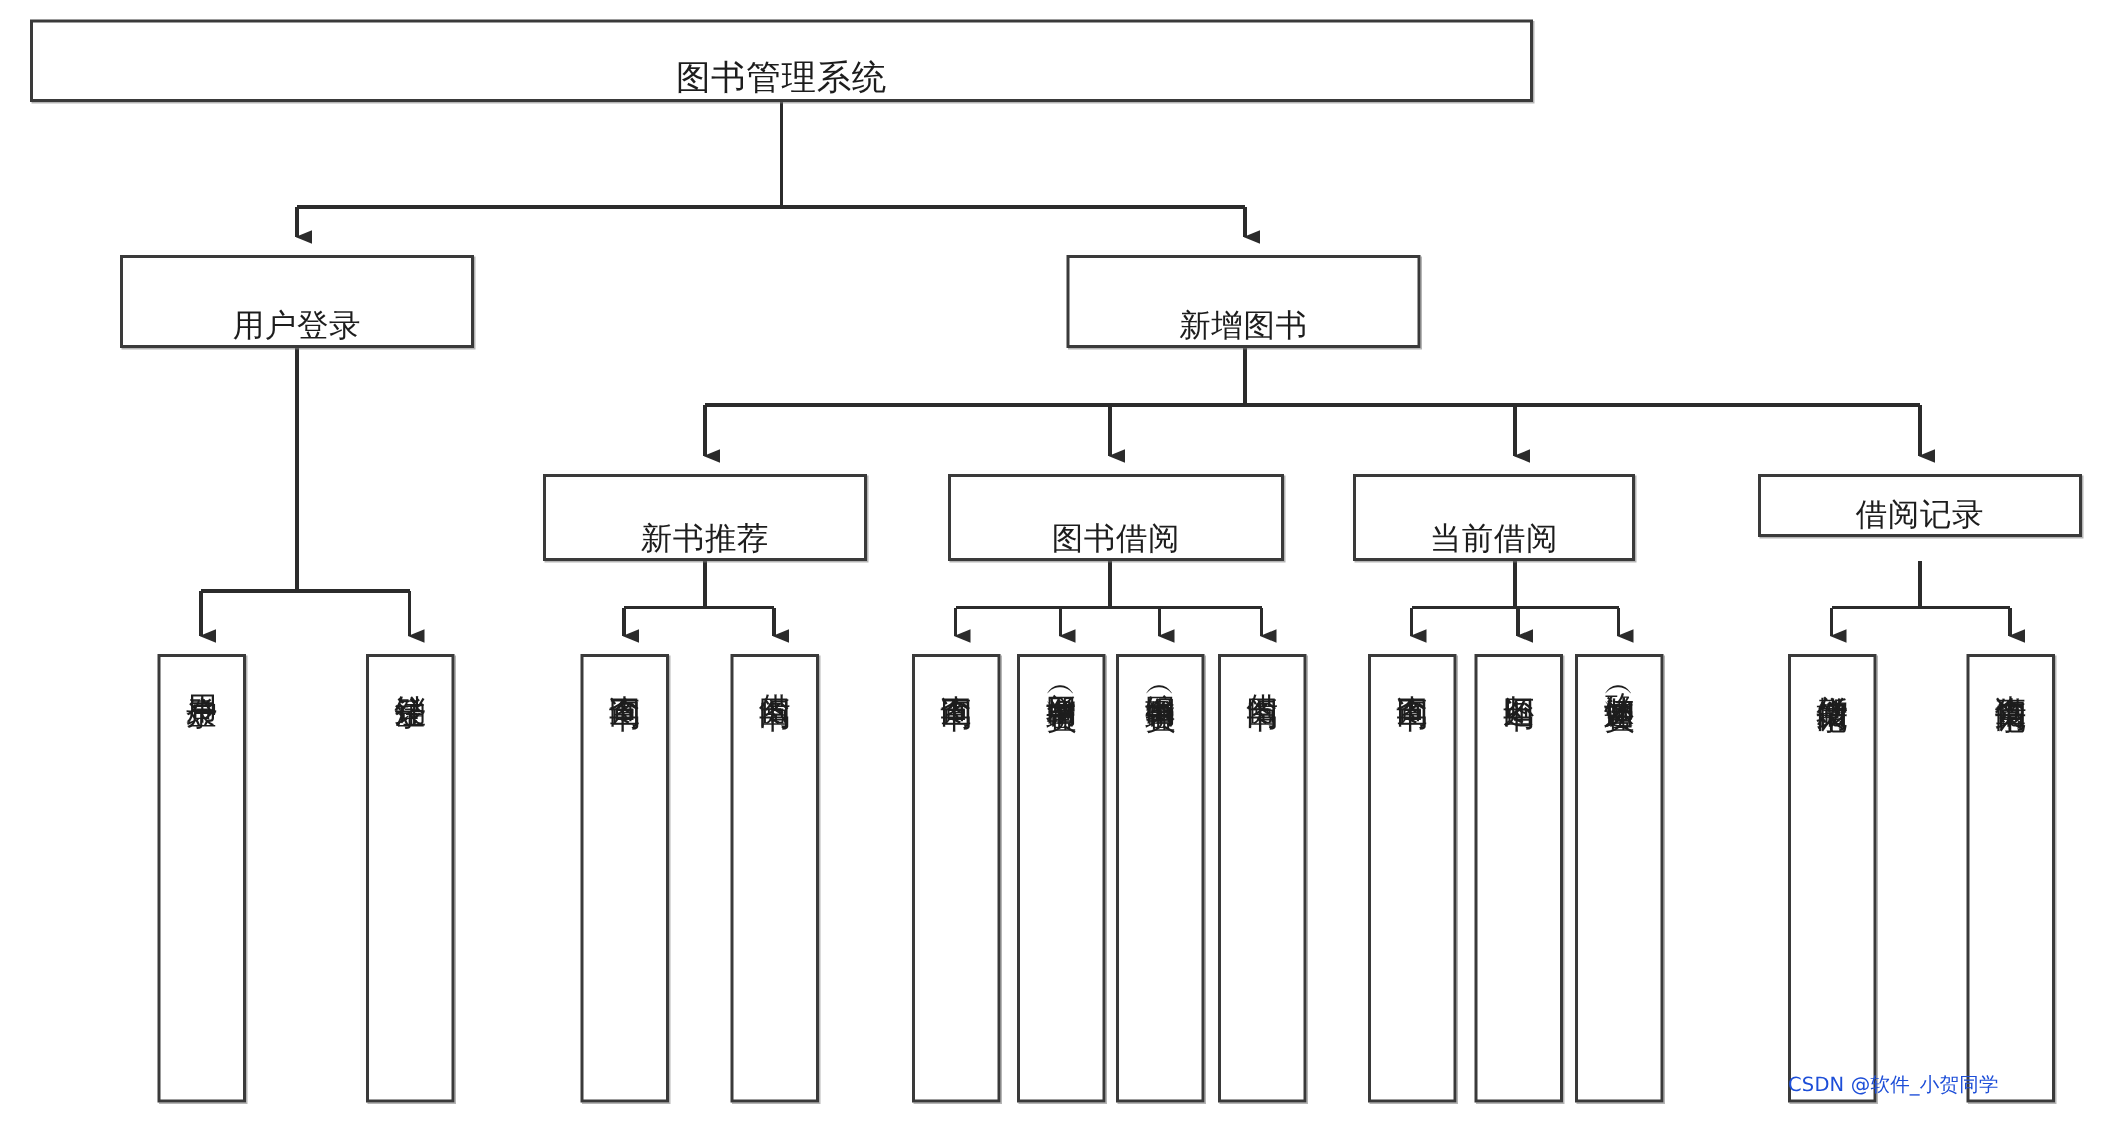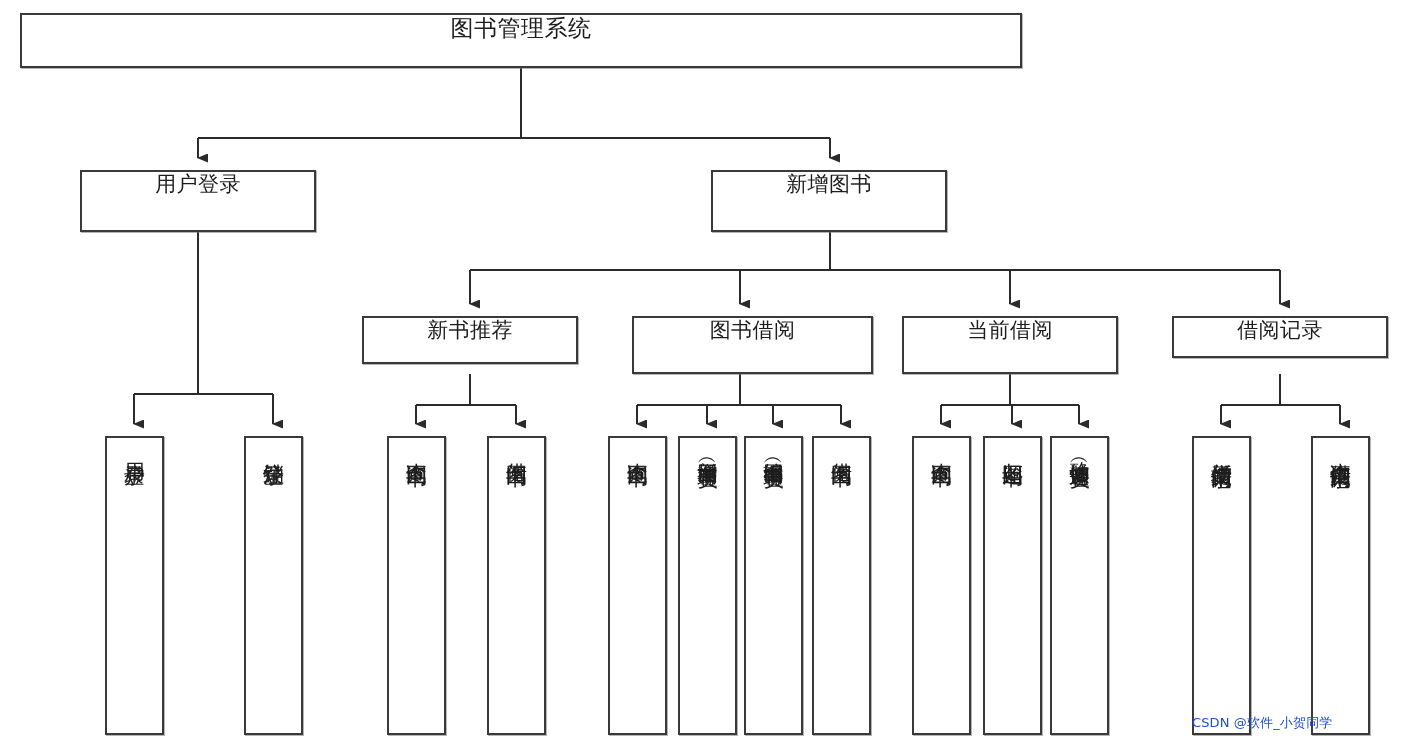--- a/index.html
+++ b/index.html
@@ -25,21 +25,21 @@
     width: 1405px;
     height: 747px;
   }
   .node {
     position: absolute;
     box-sizing: border-box;
     background: #ffffff;
     border: 2px solid #3a3a3a;
     box-shadow: 1px 1px 0 rgba(120,120,120,0.55);
     display: flex;
-    align-items: flex-start;
+    align-items: flex-end;
     justify-content: center;
     z-index: 5;
   }
   .node .label {
     color: #1d1d1d;
     letter-spacing: 0.02em;
     line-height: 1.18;
     text-align: center;
     white-space: nowrap;
   }
@@ -135,27 +135,27 @@
     <span class="label">图书管理系统</span>
   </div>
 
   <div class="node branch" style="left:80px; top:170px; width:236px; height:62px;">
     <span class="label">用户登录</span>
   </div>
   <div class="node branch" style="left:711px; top:170px; width:236px; height:62px;">
     <span class="label">新增图书</span>
   </div>
 
-  <div class="node branch" style="left:362px; top:316px; width:216px; height:48px;">
+  <div class="node branch" style="left:362px; top:316px; width:216px; height:58px;">
     <span class="label">新书推荐</span>
   </div>
-  <div class="node branch" style="left:632px; top:316px; width:241px; height:58px;">
+  <div class="node branch" style="left:632px; top:316px; width:224px; height:58px;">
     <span class="label">图书借阅</span>
   </div>
-  <div class="node branch" style="left:902px; top:316px; width:216px; height:58px;">
+  <div class="node branch" style="left:902px; top:316px; width:188px; height:58px;">
     <span class="label">当前借阅</span>
   </div>
   <div class="node branch" style="left:1172px; top:316px; width:216px; height:42px;">
     <span class="label">借阅记录</span>
   </div>
 
   <div class="node leaf" style="left:105px; top:436px; width:59px; height:299px;">
     <span class="label">用户登录</span>
   </div>
   <div class="node leaf" style="left:244px; top:436px; width:59px; height:299px;">

